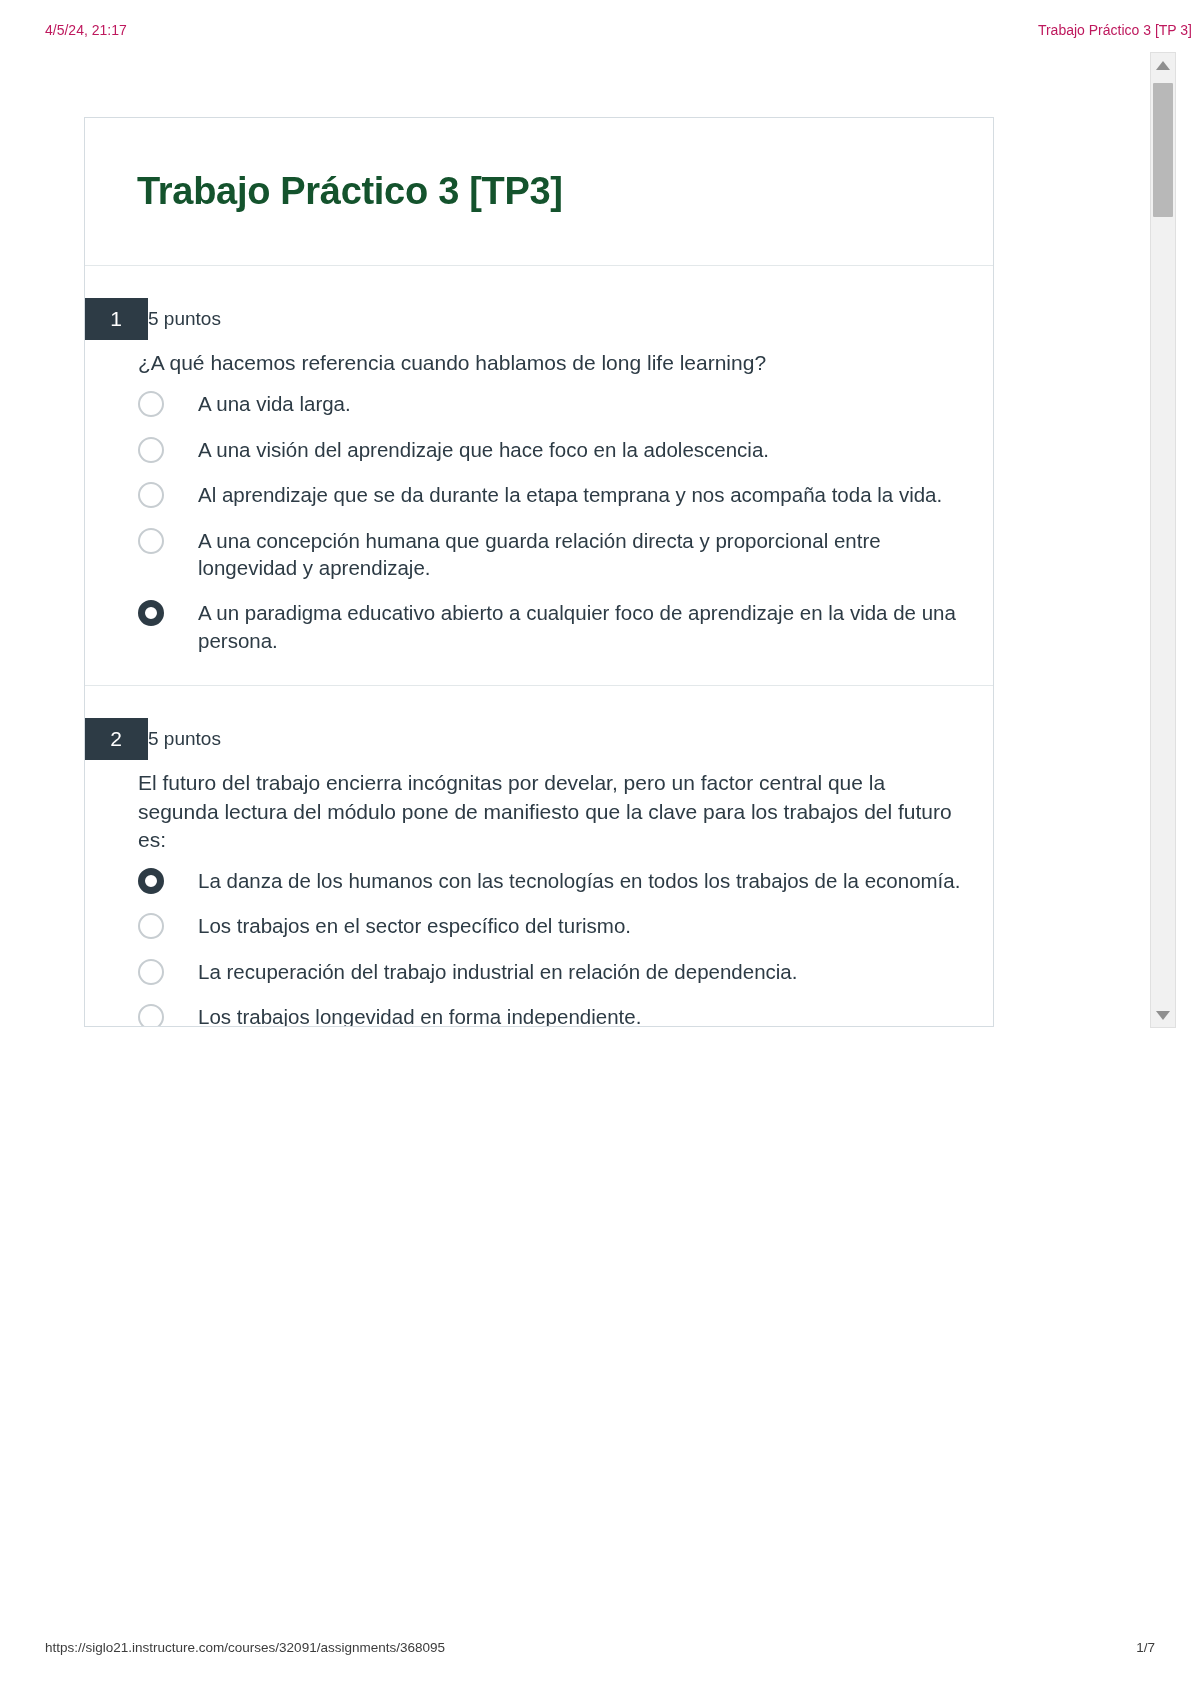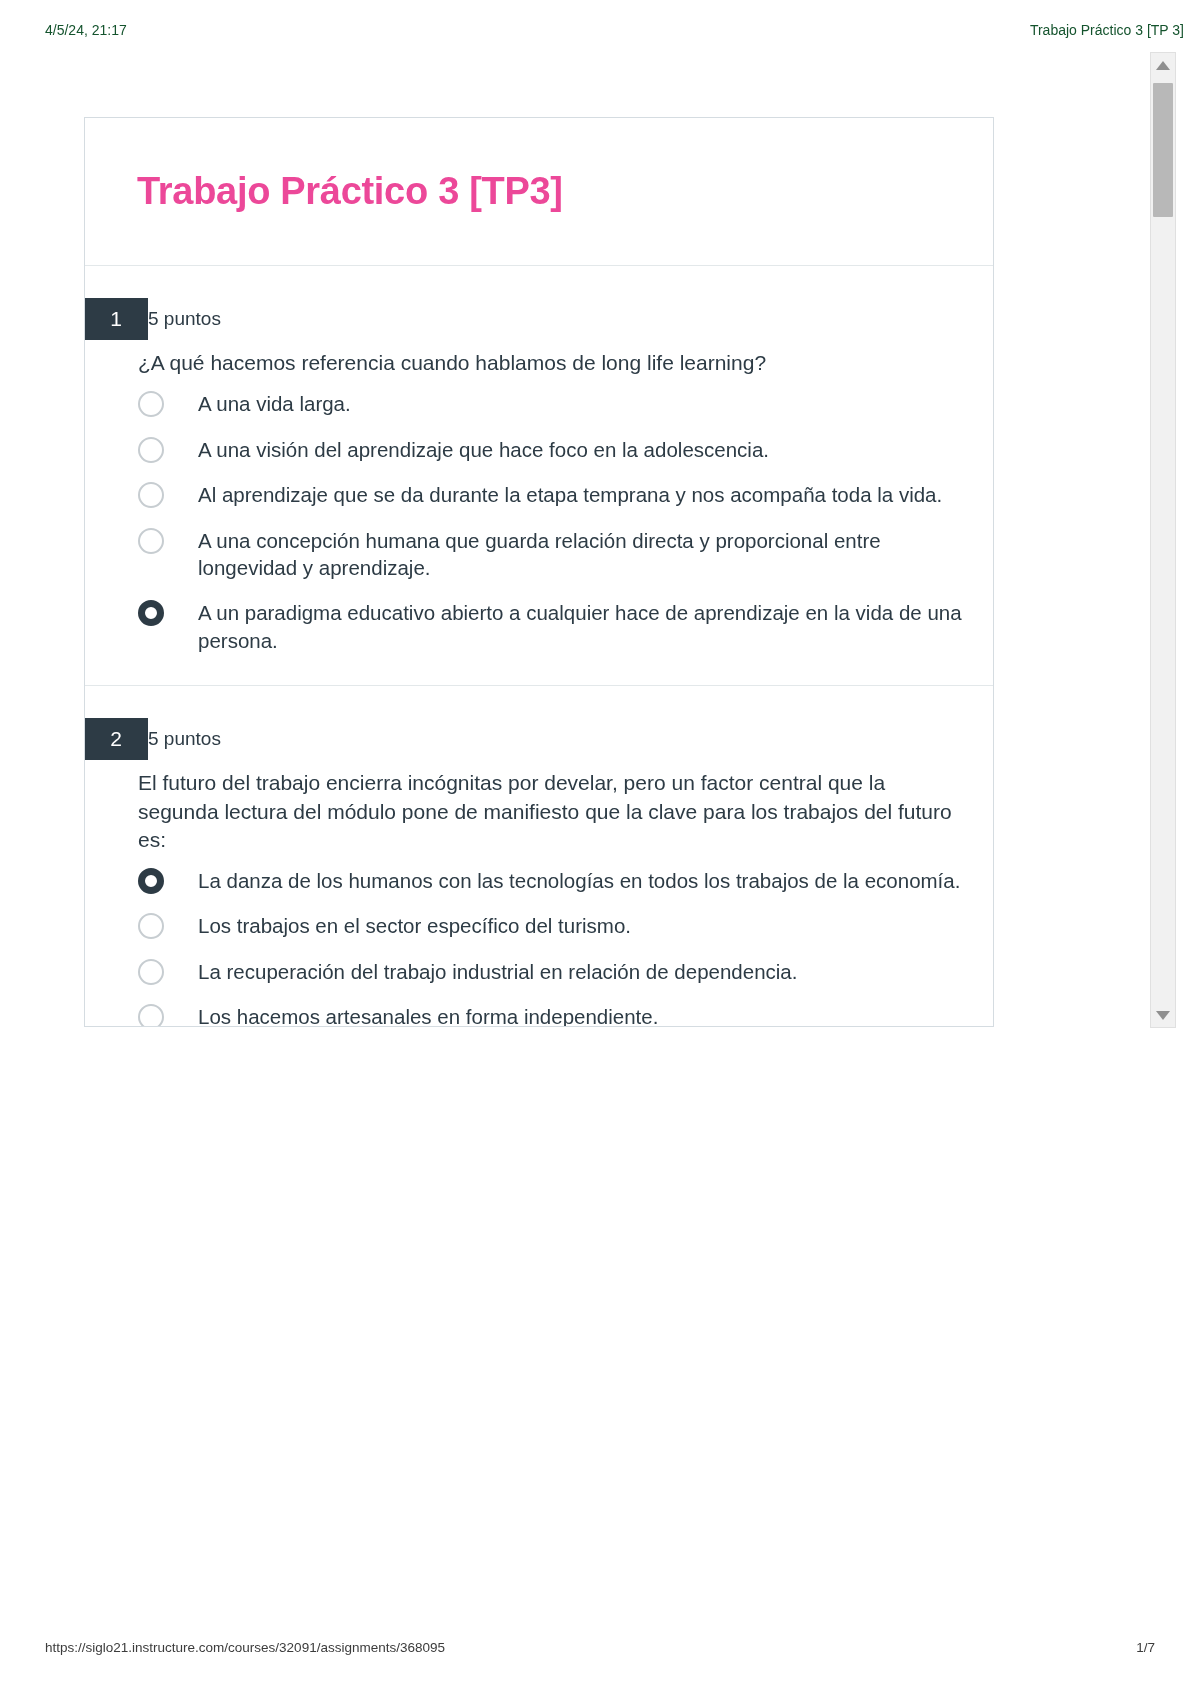--- a/index.html
+++ b/index.html
@@ -11,24 +11,24 @@
     width: 1200px; height: 1698px;
     position: relative;
     font-family: "Liberation Sans", sans-serif;
     color: #2d3b45;
     overflow: hidden;
   }
 
   
   .print-header {
     position: absolute;
-    top: 22px; left: 0; right: 16px;
+    top: 22px; left: 0; right: 8px;
     height: 22px;
     font-size: 14px;
-    color: #14532d;
+    color: #be185d;
     font-family: "Liberation Sans", sans-serif;
   }
   .print-header .ph-left {
     position: absolute; left: 45px; top: 0;
     white-space: nowrap;
   }
   .print-header .ph-center {
     position: absolute; left: 0; right: 0; top: 0;
     text-align: right;
     white-space: nowrap;
@@ -66,21 +66,21 @@
     height: 148px;
     border-bottom: 1px solid #e3e8ea;
     display: flex;
     align-items: center;
     padding: 0 52px;
   }
   .quiz-title {
     font-size: 38px;
     font-weight: bold;
     letter-spacing: -0.3px;
-    color: #ec4899;
+    color: #14532d;
     font-family: "Liberation Sans", sans-serif;
   }
 
   .question {
     position: relative;
     padding: 0 0 22px 0;
   }
   .question + .question {
     border-top: 1px solid #e3e8ea;
   }
@@ -215,21 +215,21 @@
       <div class="answer">
         <span class="radio"></span>
         <span class="answer-text">Al aprendizaje que se da durante la etapa temprana y nos acompaña toda la vida.</span>
       </div>
       <div class="answer">
         <span class="radio"></span>
         <span class="answer-text">A una concepción humana que guarda relación directa y proporcional entre longevidad y aprendizaje.</span>
       </div>
       <div class="answer">
         <span class="radio selected"></span>
-        <span class="answer-text">A un paradigma educativo abierto a cualquier hace de aprendizaje en la vida de una persona.</span>
+        <span class="answer-text">A un paradigma educativo abierto a cualquier foco de aprendizaje en la vida de una persona.</span>
       </div>
     </div>
   </div>
 
   <div class="question">
     <div class="q-head">
       <div class="q-badge">2</div>
       <div class="q-points">5 puntos</div>
     </div>
     <div class="q-stem">El futuro del trabajo encierra incógnitas por develar, pero un factor central que la segunda lectura del módulo pone de manifiesto que la clave para los trabajos del futuro es:</div>
@@ -241,21 +241,21 @@
       <div class="answer">
         <span class="radio"></span>
         <span class="answer-text">Los trabajos en el sector específico del turismo.</span>
       </div>
       <div class="answer">
         <span class="radio"></span>
         <span class="answer-text">La recuperación del trabajo industrial en relación de dependencia.</span>
       </div>
       <div class="answer">
         <span class="radio"></span>
-        <span class="answer-text">Los hacemos artesanales en forma independiente.</span>
+        <span class="answer-text">Los trabajos longevidad en forma independiente.</span>
       </div>
     </div>
   </div>
 
 </div>
 
 <div class="scrollbar">
   <div class="sb-arrow up">
       <span class="tri"></span>
     </div>

